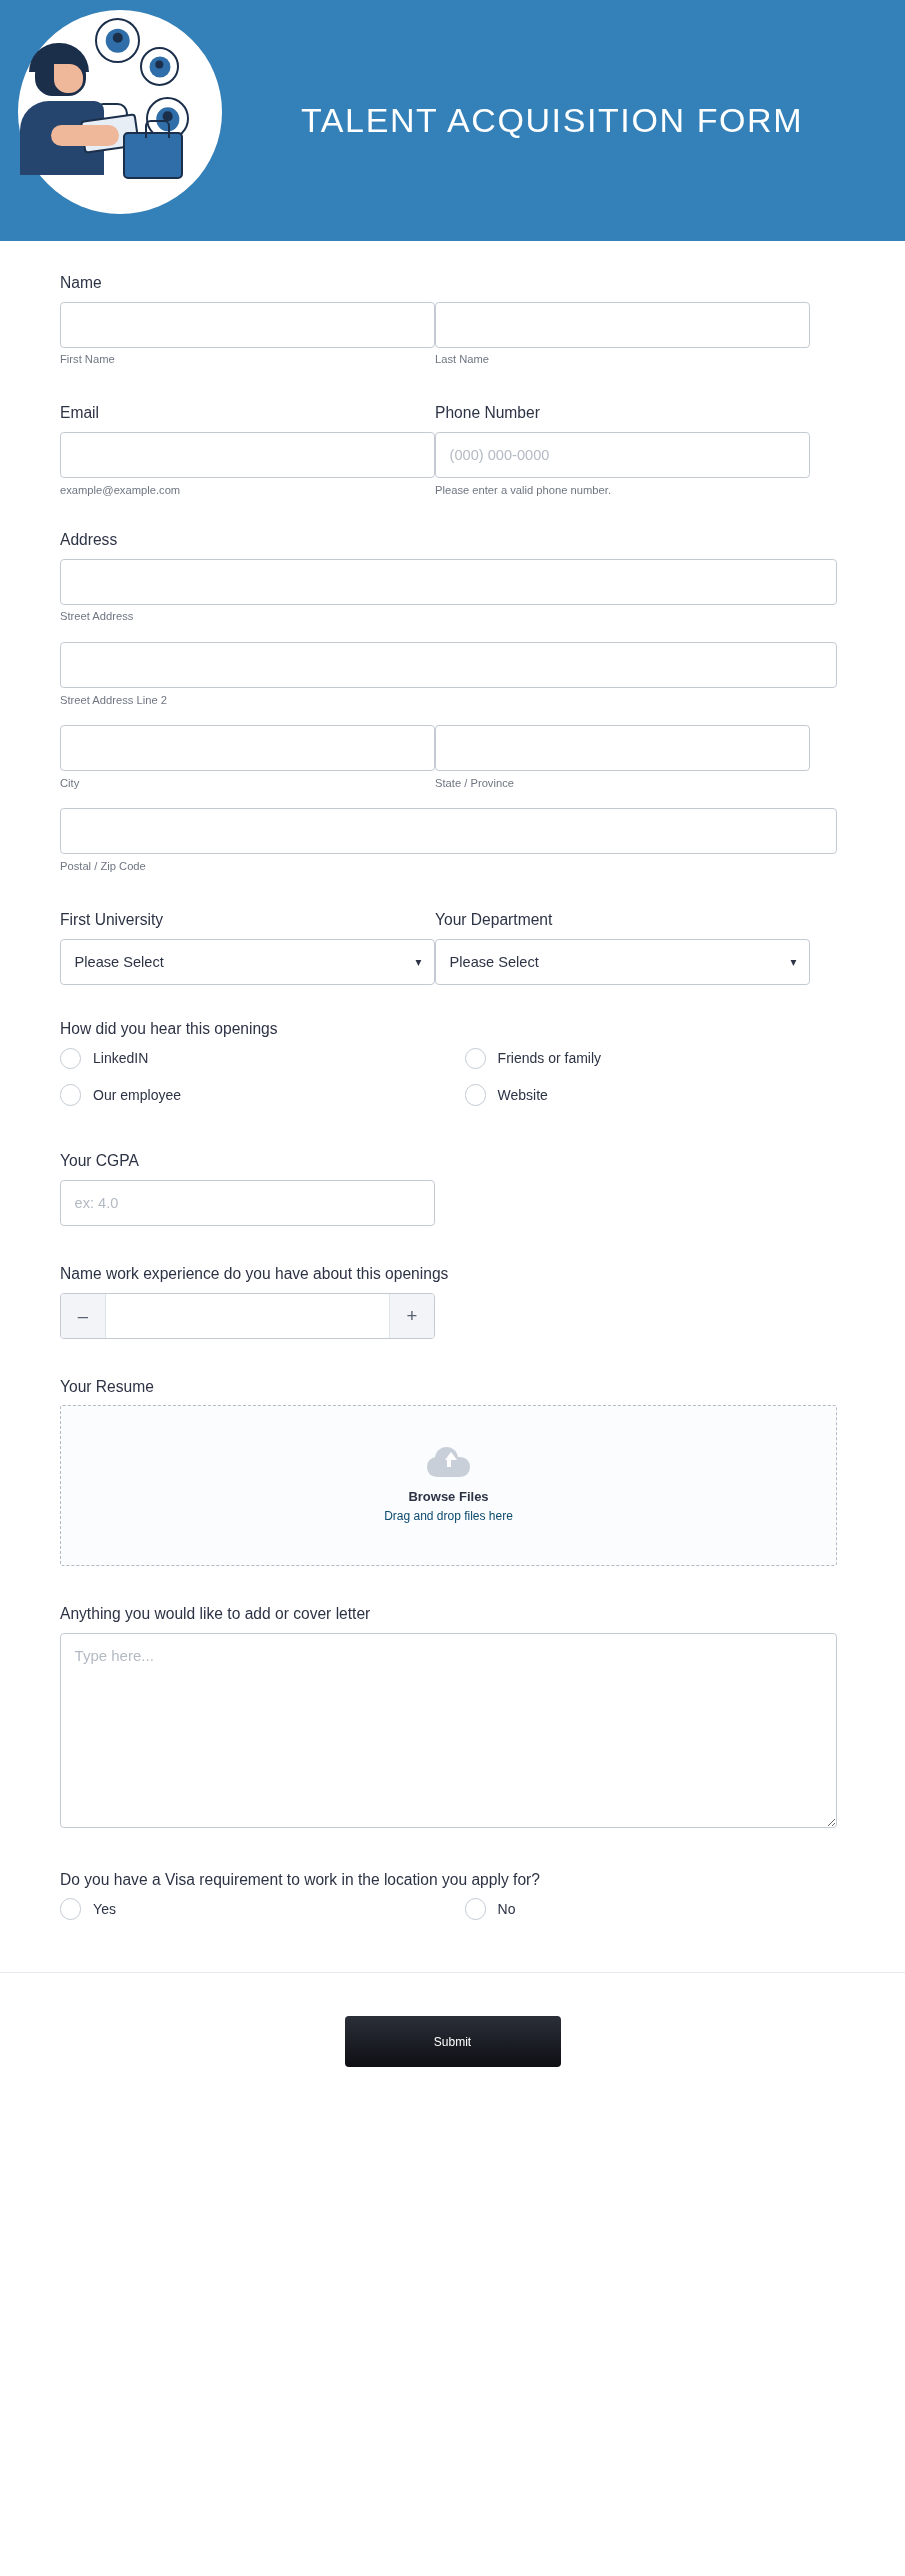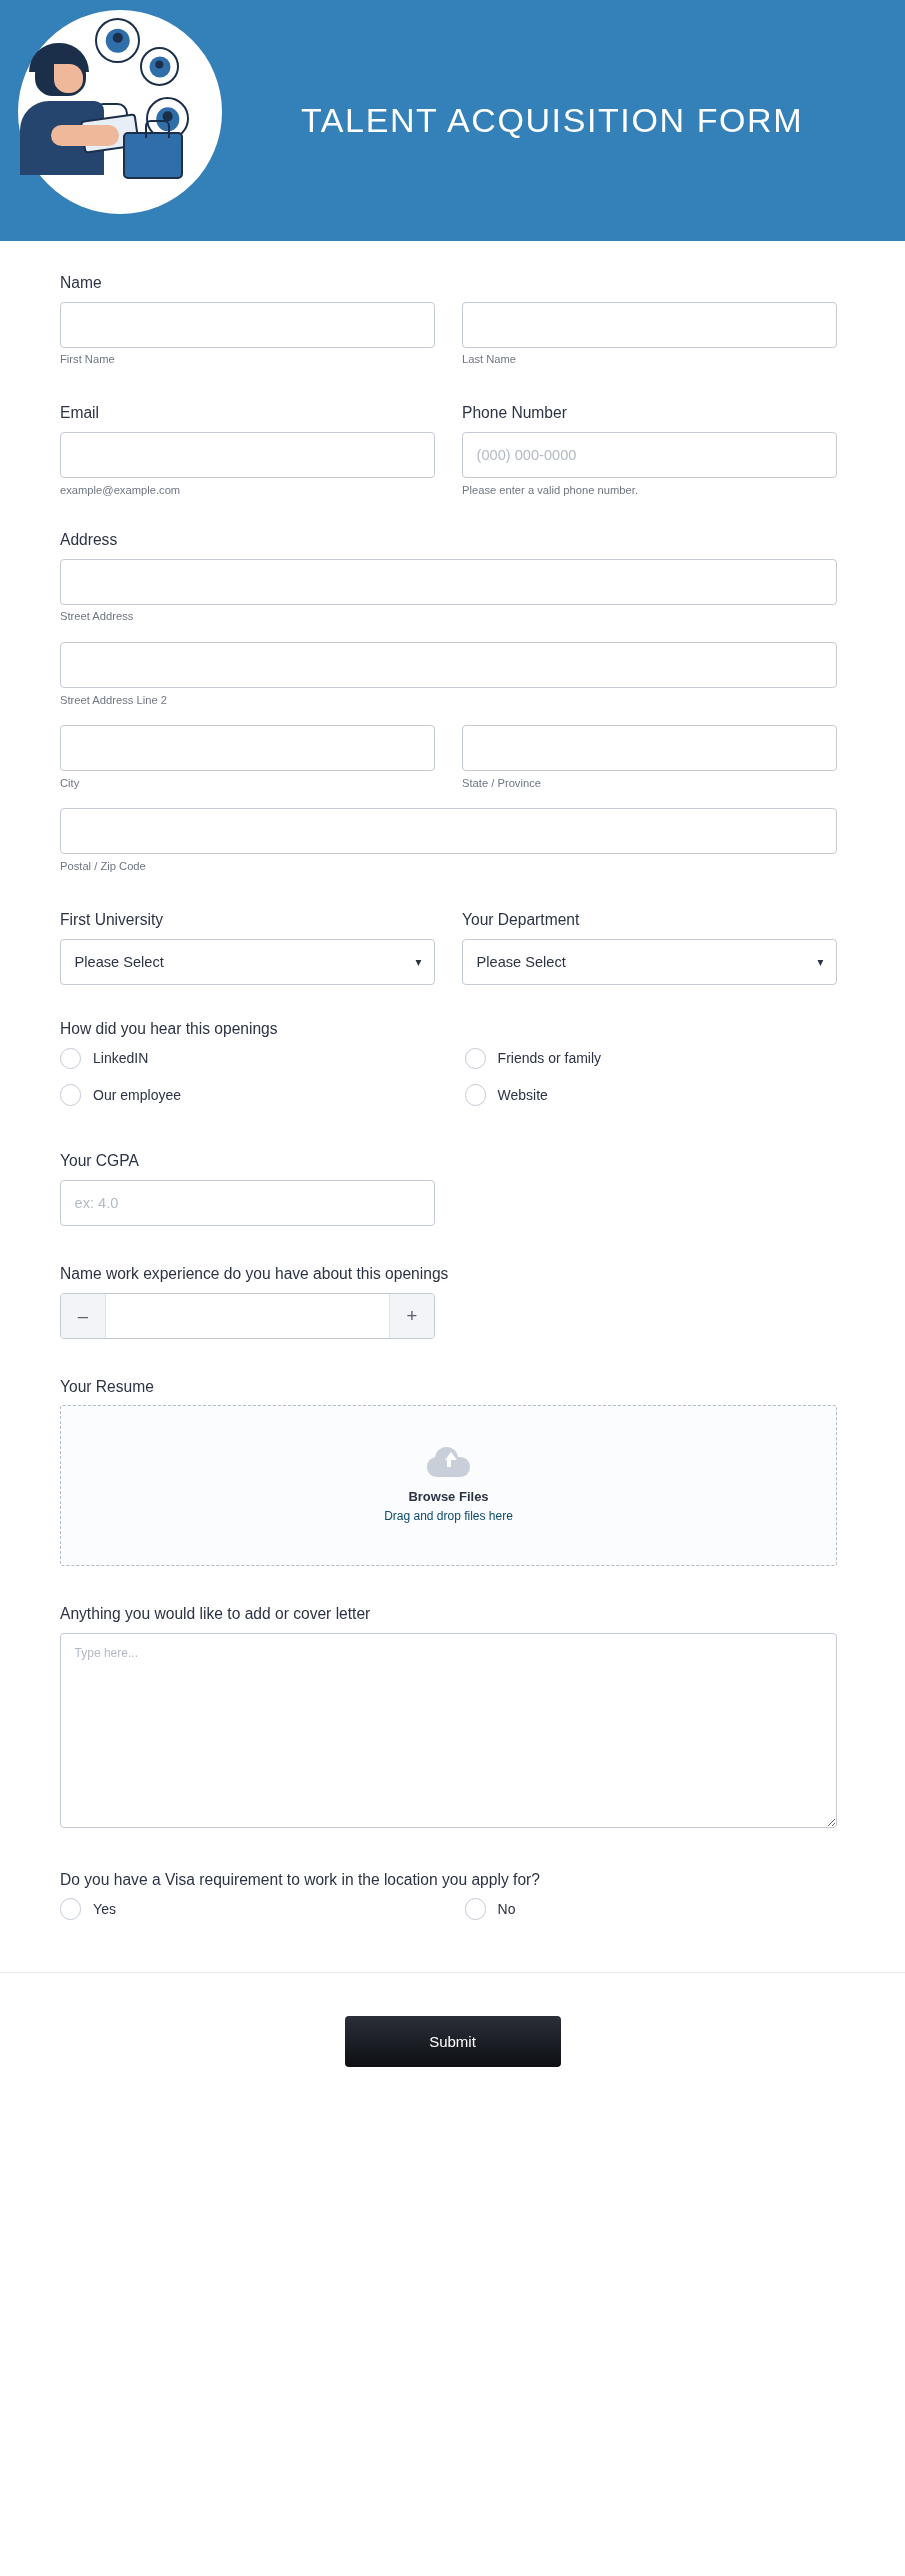--- a/index.html
+++ b/index.html
@@ -158,21 +158,20 @@
     margin: 0 0 9.7px 0;
     font-weight: 400;
   }
   .sub {
     font-size: 11.2px;
     color: #6f7682;
     margin-top: 5.8px;
   }
   .row {
     display: flex;
-    gap: 27px;
   }
   .col { width: 375px; flex: none; }
   .col-full { width: 777px; }
 
   input.txt, .select, .textarea {
     width: 100%;
     height: 46px;
     border: 1px solid #c3cad4;
     border-radius: 3.9px;
     background: #ffffff;
@@ -318,41 +317,41 @@
   }
   .drag {
     font-size: 12px;
     color: #0c4a6e;
   }
 
   .textarea {
     width: 777px;
     height: 195px;
     padding: 11.7px 13.6px;
-    font-size: 12px;
+    font-size: 15px;
     color: #b4bac4;
     resize: vertical;
     line-height: 1.4;
   }
   .textarea::placeholder { color: #b4bac4; }
 
   
   .footer {
     margin-top: 37px;
     border-top: 1px solid #e6e9ee;
     padding: 43px 0 47px 0;
     display: flex;
     justify-content: center;
   }
   .submit {
     width: 216px;
     height: 51px;
     background: linear-gradient(180deg, #2b2f38 0%, #0d0f14 100%);
     color: #ffffff;
-    font-size: 15px;
+    font-size: 12px;
     border: none;
     border-radius: 3.9px;
     cursor: pointer;
     font-family: "Liberation Sans", sans-serif;
   }
 </style>
 </head>
 <body>
 
 <div class="page">

